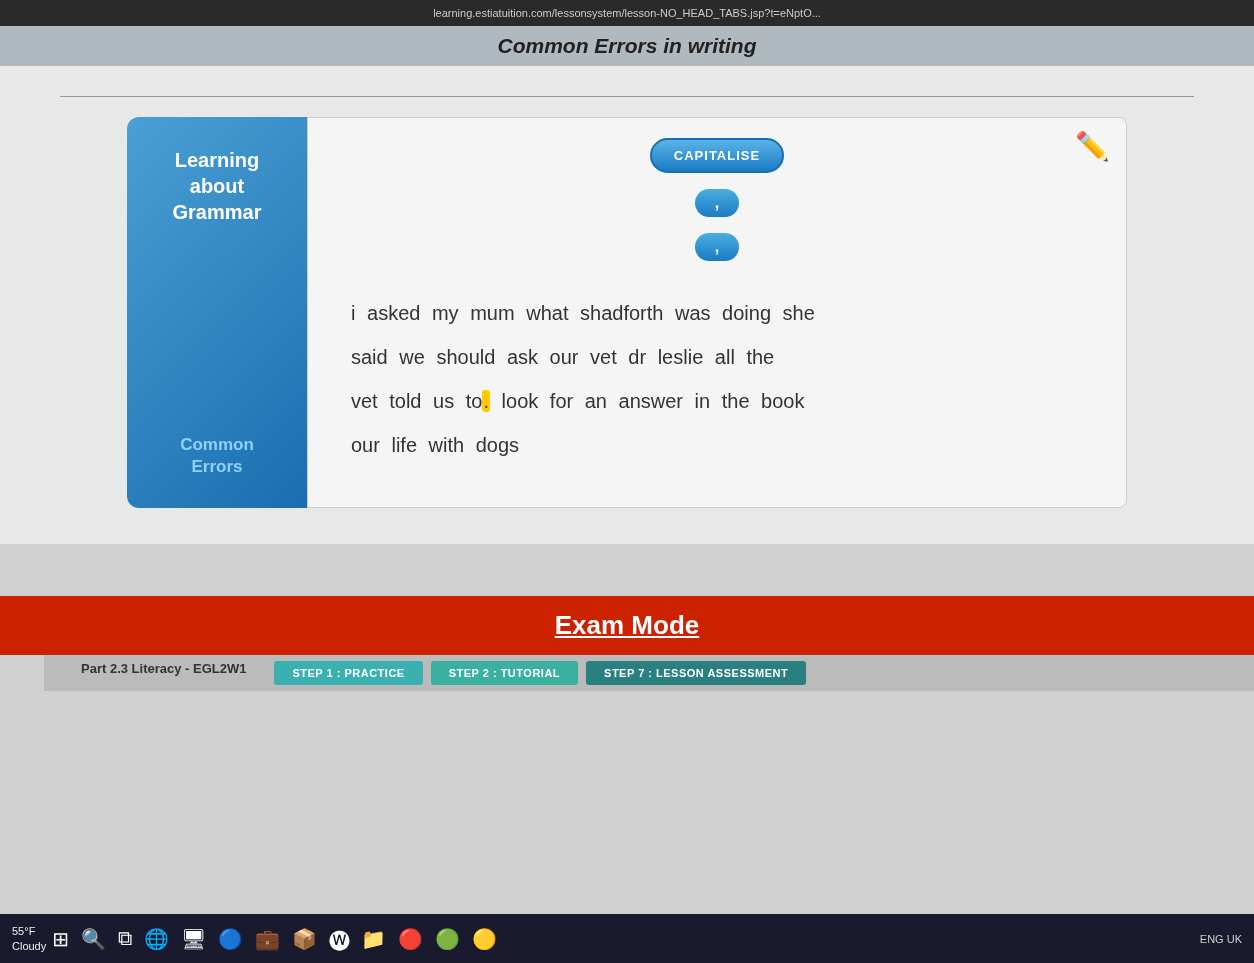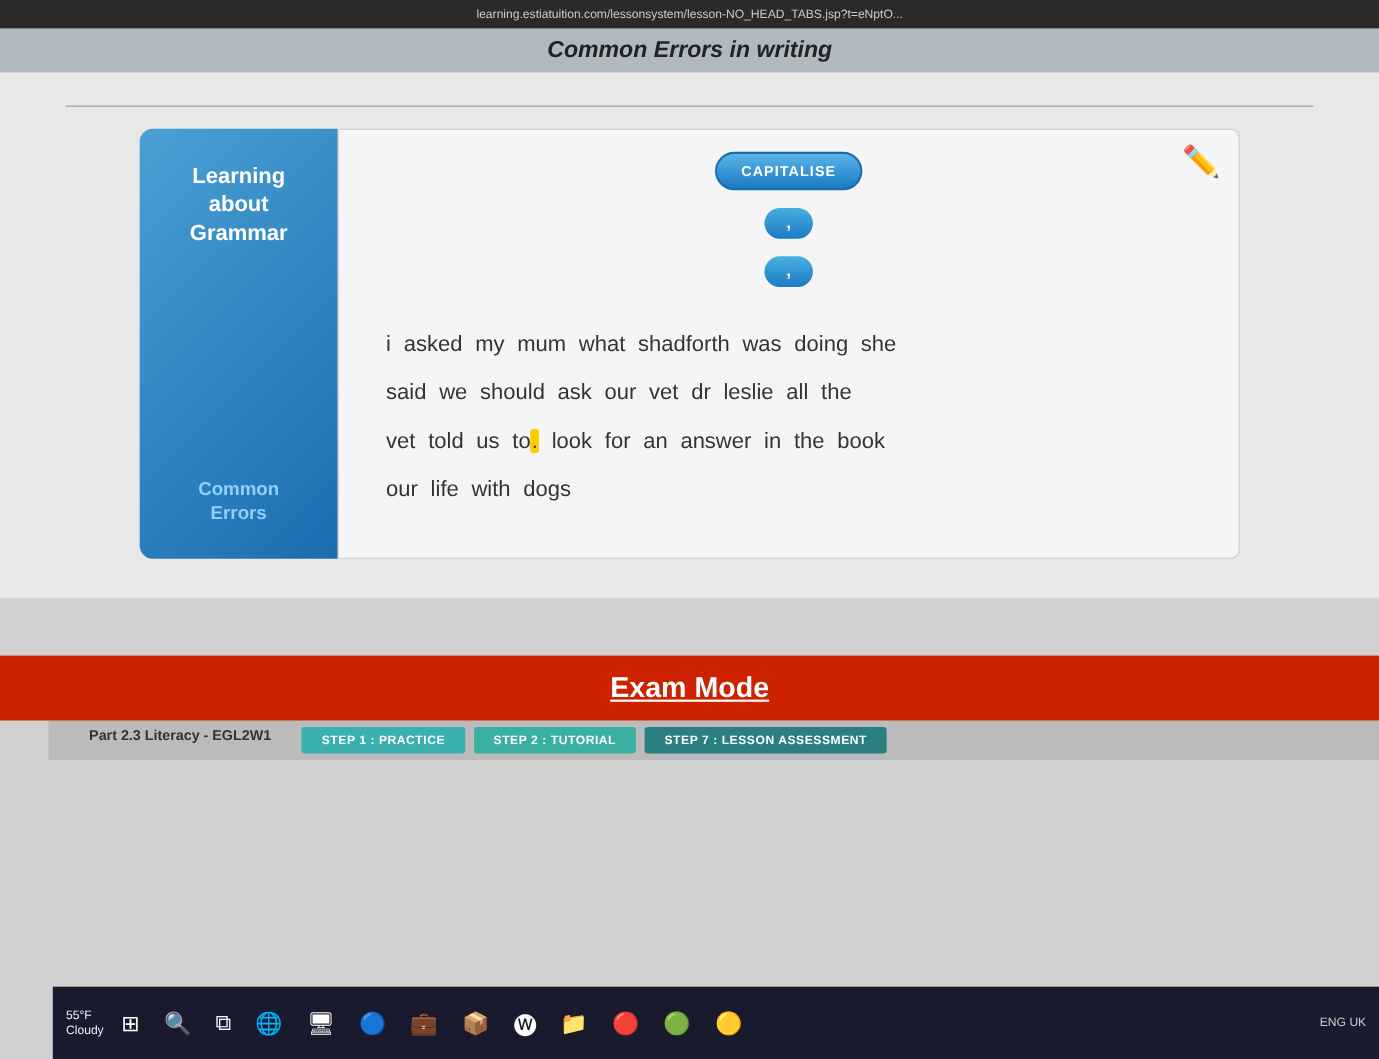--- a/index.html
+++ b/index.html
@@ -226,27 +226,25 @@
     .step-btn.teal { background: #3ab0b0; color: #fff; }
     .step-btn.teal2 { background: #3ab0a0; color: #fff; }
     .step-btn.dark-teal { background: #2a8080; color: #fff; }
 
     
     .taskbar {
       position: absolute;
       bottom: 0;
       left: 0;
       right: 0;
-      height: 66px;
+      height: 49px;
       background: #1a1a2e;
       display: flex;
       align-items: center;
       padding: 0 12px;
-      gap: 10px;
-      margin-left: 48px;
     }
 
     .taskbar-item {
       color: #fff;
       font-size: 20px;
       cursor: pointer;
       padding: 4px 6px;
     }
 
     .taskbar-weather {

